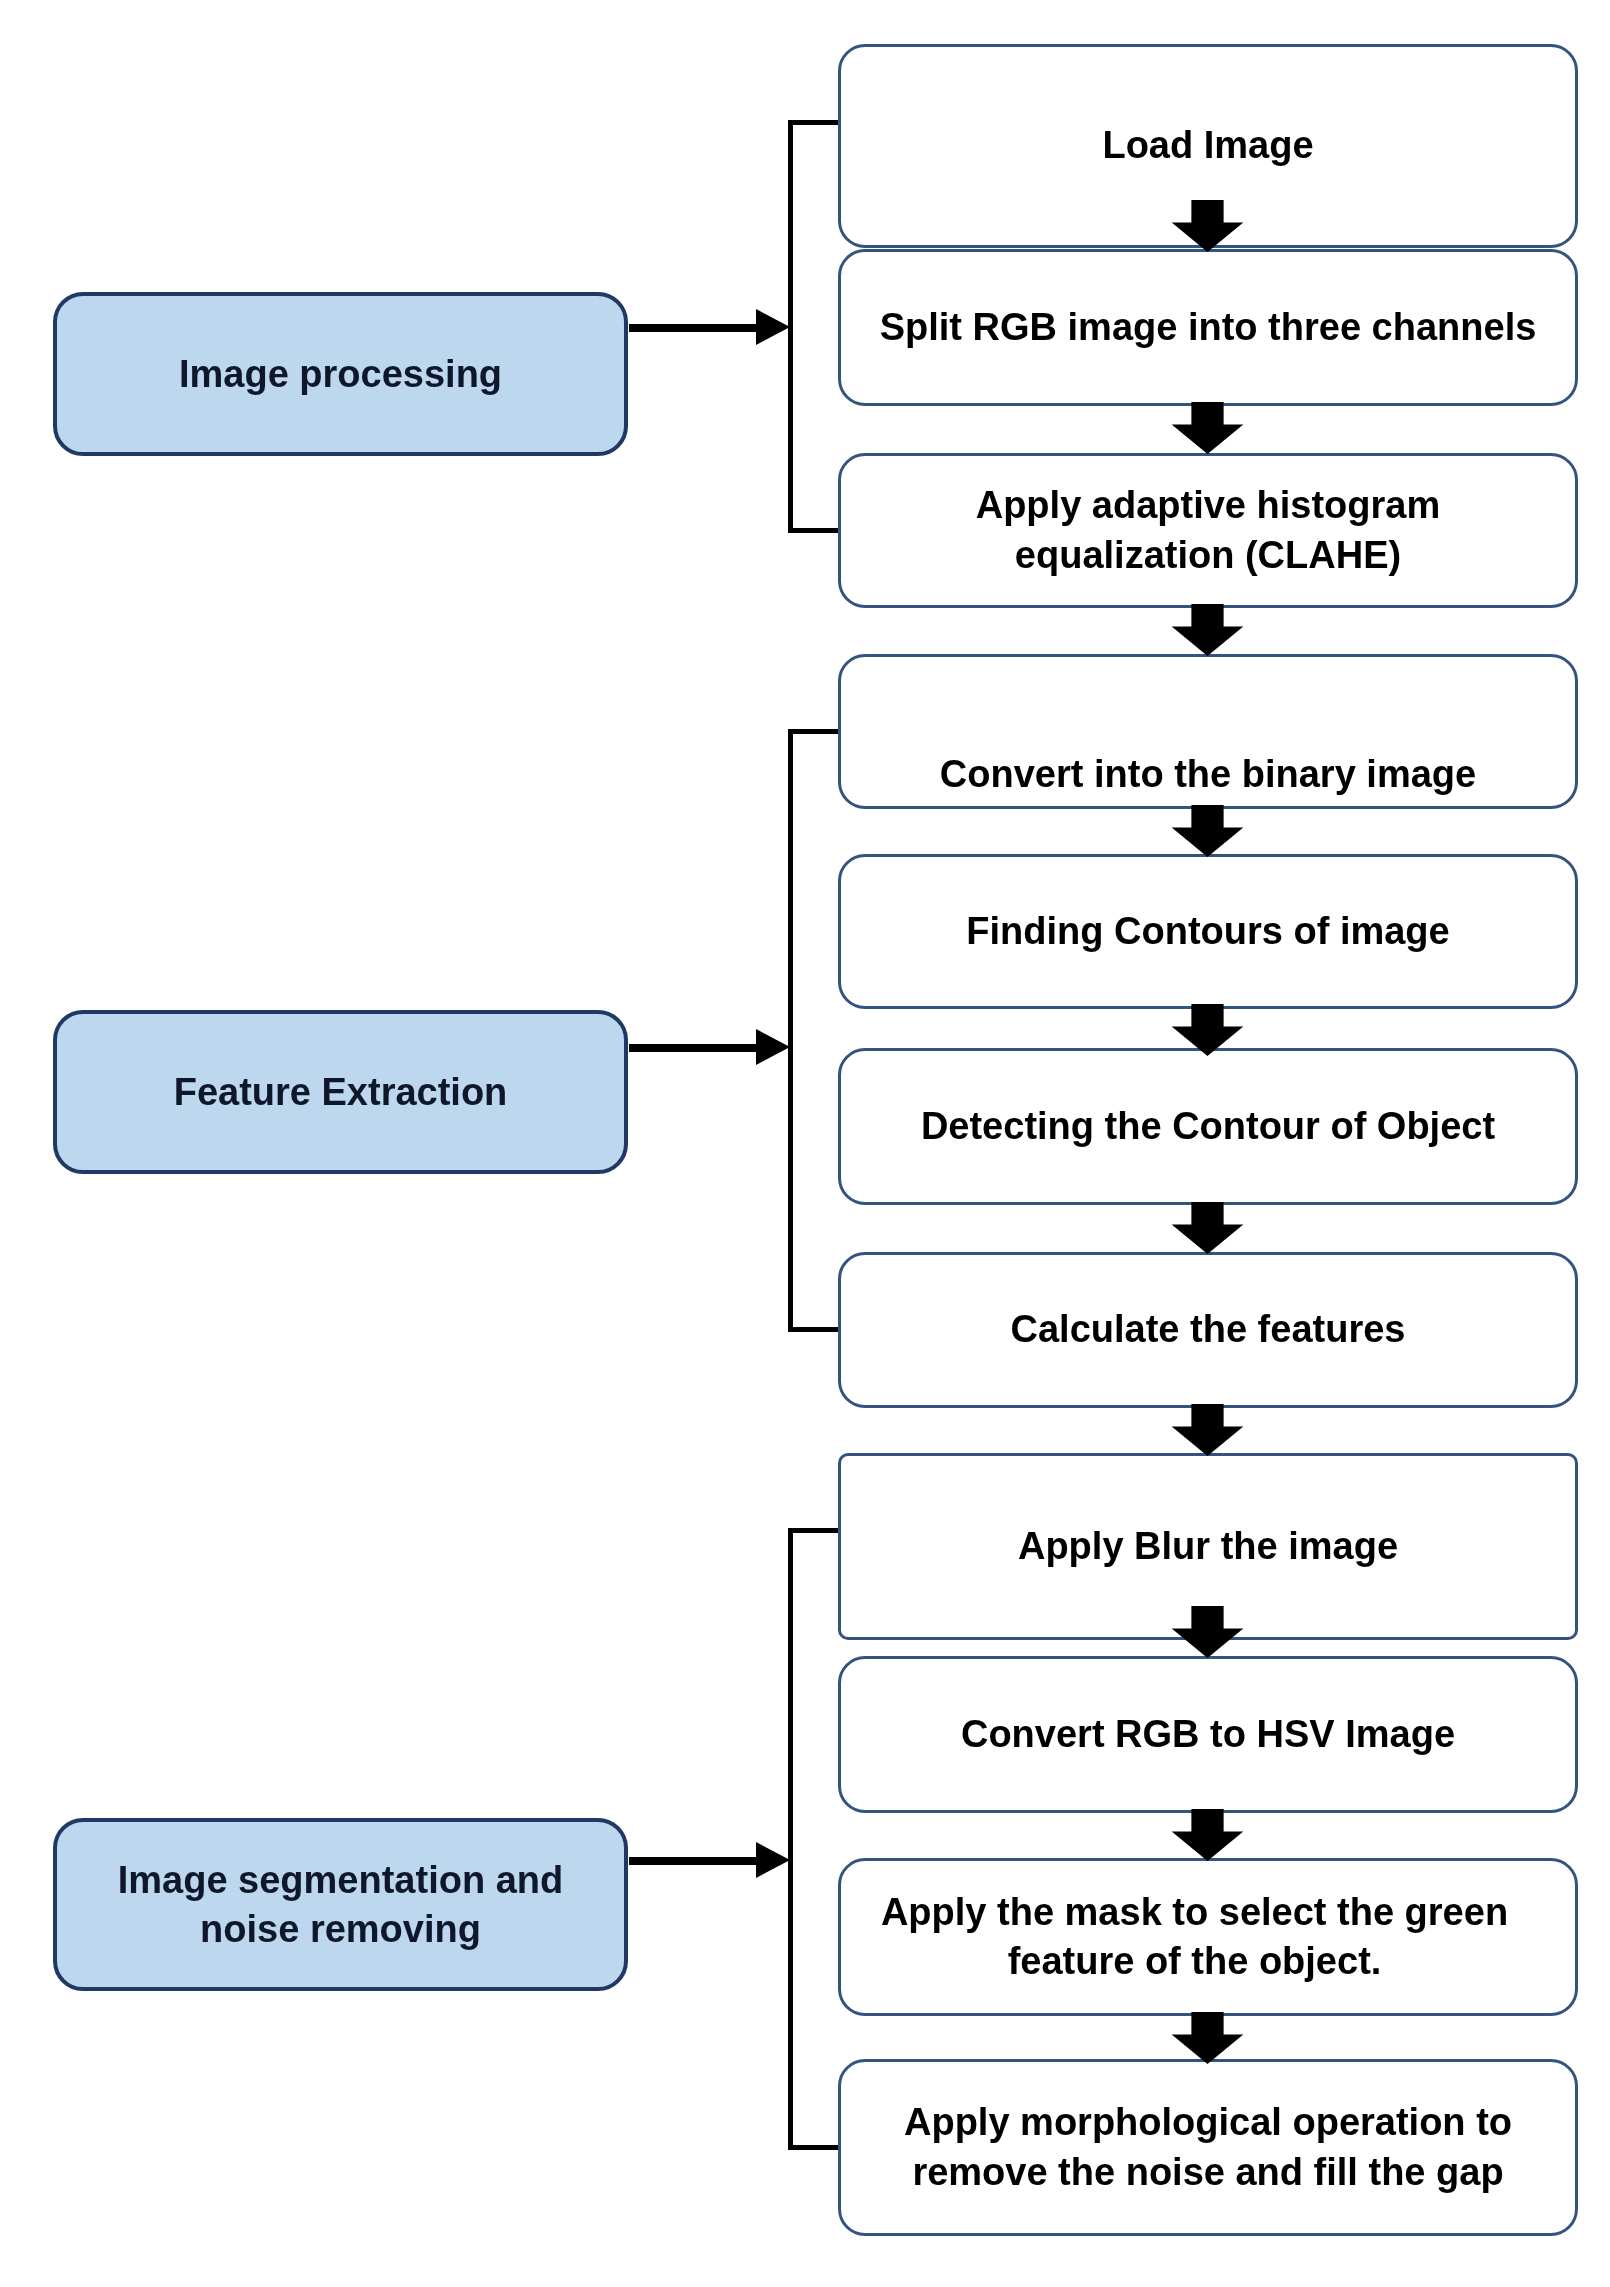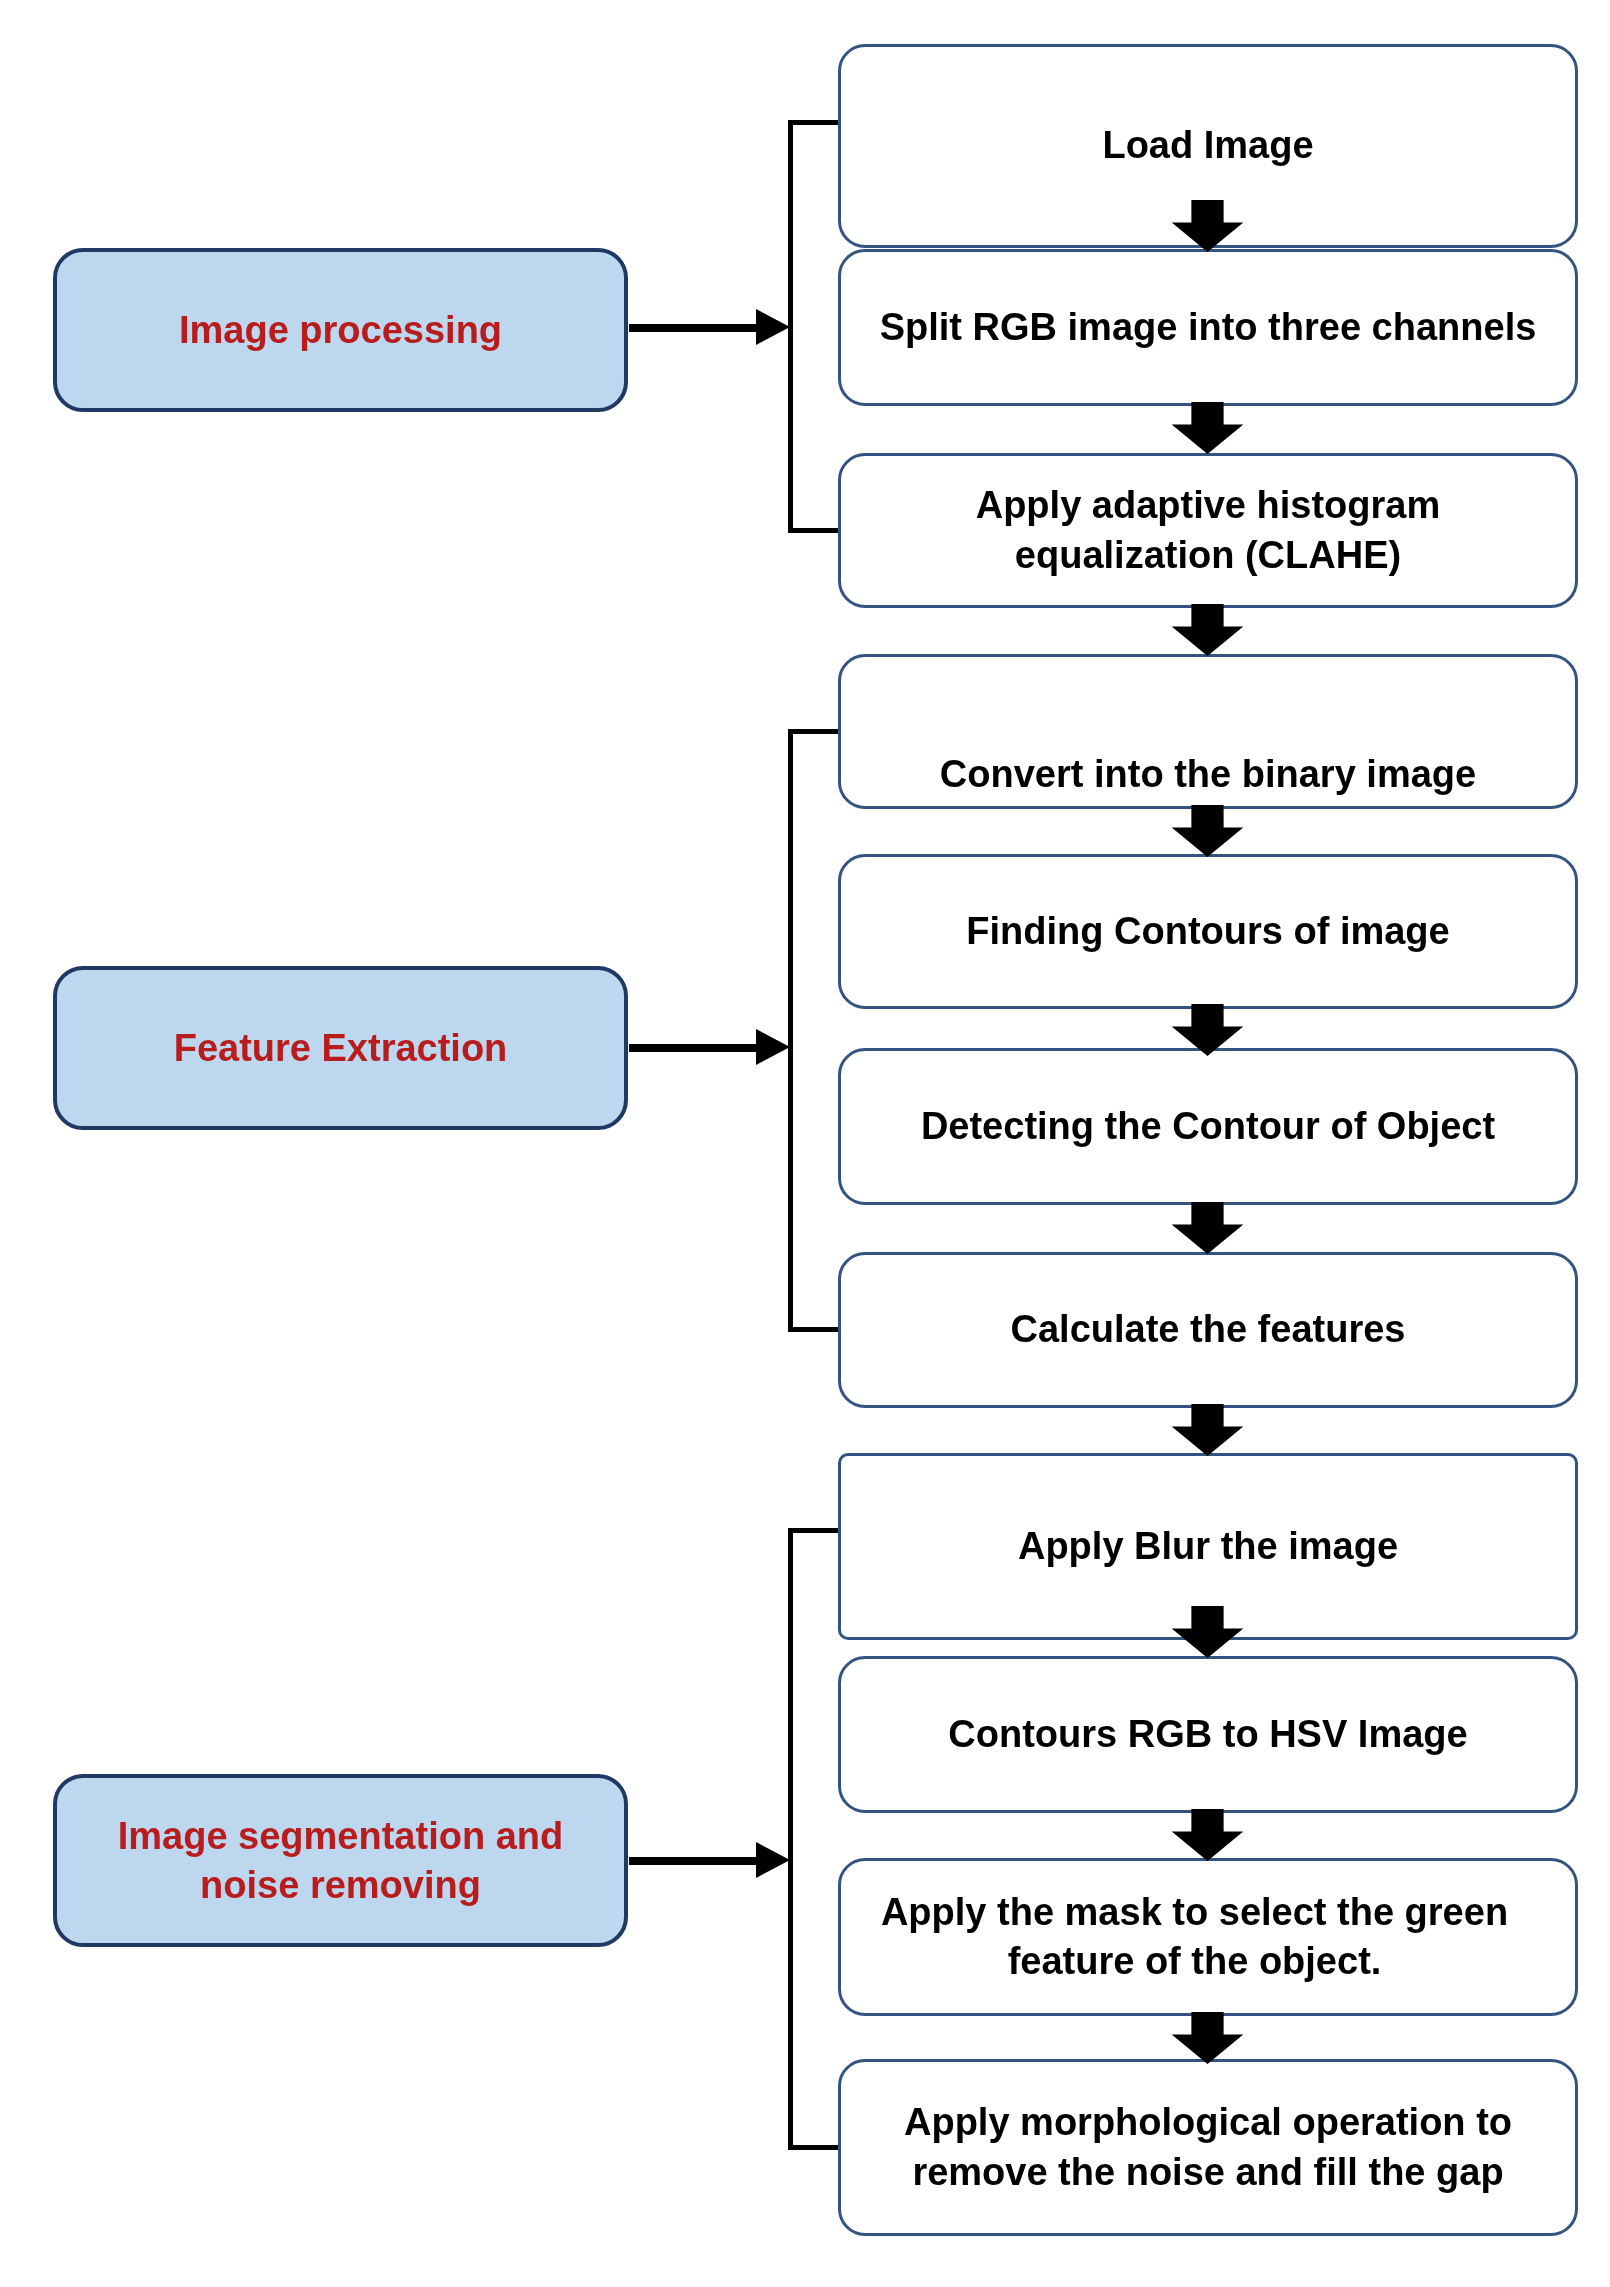--- a/index.html
+++ b/index.html
@@ -24,22 +24,23 @@
     background: #BDD7EE;
     border: 4.5px solid #1F3864;
     border-radius: 30px;
     display: flex;
     align-items: center;
     justify-content: center;
     text-align: center;
     font-weight: 700;
     font-size: 38px;
     line-height: 1.28;
-    color: #b91c1c;
+    color: #0f172a;
     padding: 7.1px 23px;
+    margin-top: 44px;
   }
   
   .step {
     position: absolute;
     left: 838px;
     width: 740px;
     box-sizing: border-box;
     background: #ffffff;
     border: 3.6px solid #32547E;
     border-radius: 27px;
@@ -140,21 +141,21 @@
   <div class="step" style="top:1048px; height:157px;">
     <span>Detecting the Contour of Object</span>
   </div>
   <div class="step" style="top:1252px; height:156px;">
     <span>Calculate the features</span>
   </div>
   <div class="step" style="top:1453px; height:187px;border-radius:10px;">
     <span>Apply Blur the image</span>
   </div>
   <div class="step" style="top:1656px; height:157px;">
-    <span>Contours RGB to HSV Image</span>
+    <span>Convert RGB to HSV Image</span>
   </div>
   <div class="step" style="top:1858px; height:158px;padding-left:7px;">
     <span>Apply the mask to select the green feature of the object.</span>
   </div>
   <div class="step" style="top:2059px; height:177px;">
     <span>Apply morphological operation to remove the noise and fill the gap</span>
   </div>
 
   <div class="varrow" style="top:200px;">
       <svg viewBox="0 0 86 58">

